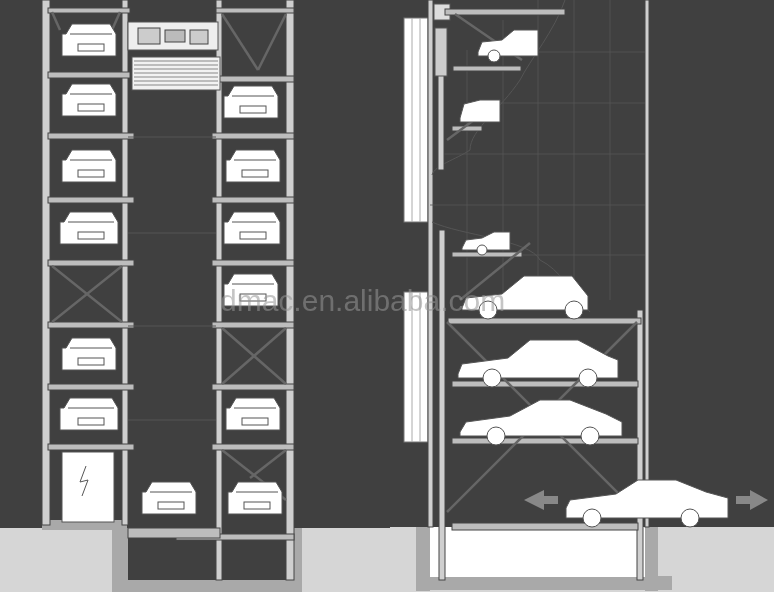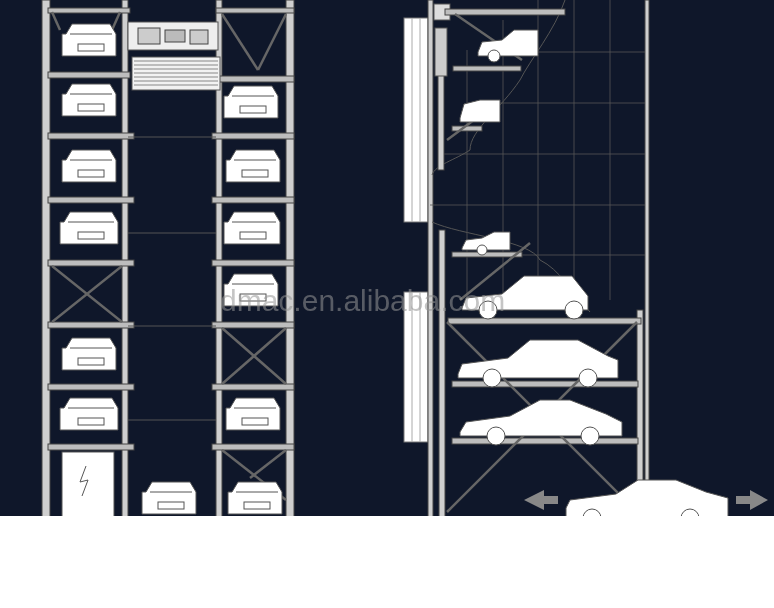--- a/index.html
+++ b/index.html
@@ -1,16 +1,16 @@
 <!DOCTYPE html>
 <html><head>
 <meta charset="utf-8">
 <style>
   html,body{margin:0;padding:0;background:#ffffff;}
-  #stage{position:relative;width:774px;height:516px;overflow:hidden;background:#0f172a;font-family:"Liberation Sans",sans-serif;text-align:right;}
+  #stage{position:relative;width:774px;height:592px;overflow:hidden;background:#404040;font-family:"Liberation Sans",sans-serif;text-align:right;}
   svg{position:absolute;left:0;top:0;}
   .watermark{position:absolute;left:220px;top:284px;font-family:"Liberation Sans",sans-serif;font-size:30px;color:rgba(150,150,150,0.55);letter-spacing:0px;white-space:nowrap;}
   .s{stroke:#555;fill:none;stroke-width:1;}
   .beam{fill:#bdbdbd;stroke:#444;stroke-width:1;}
   .col{fill:#cfcfcf;stroke:#444;stroke-width:1;}
   .ground{fill:#d6d6d6;}
   .pit{fill:#a9a9a9;}
 </style>
 </head>
 <body>

